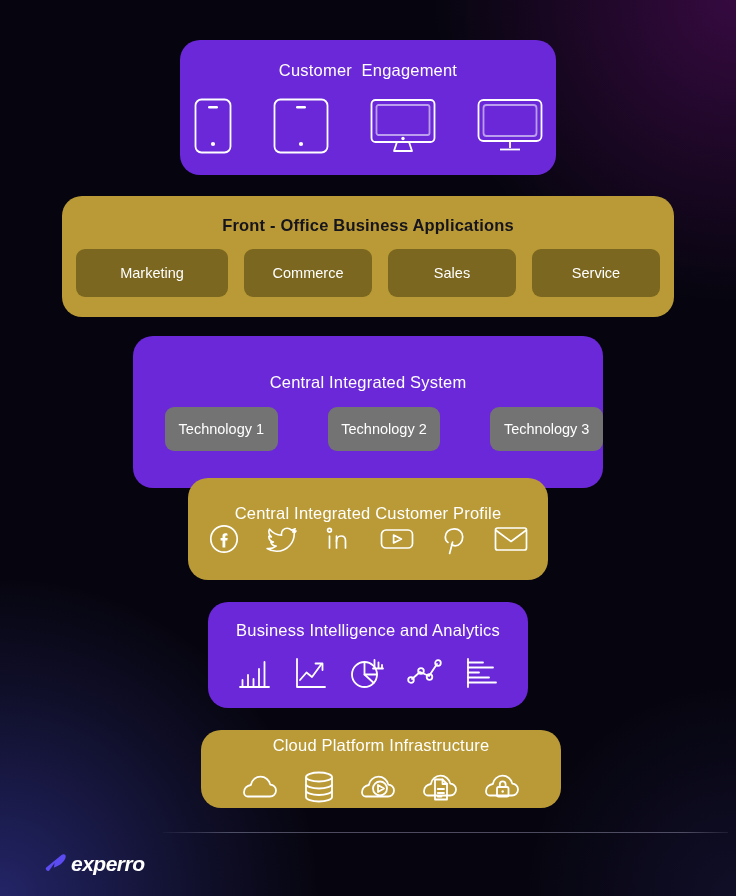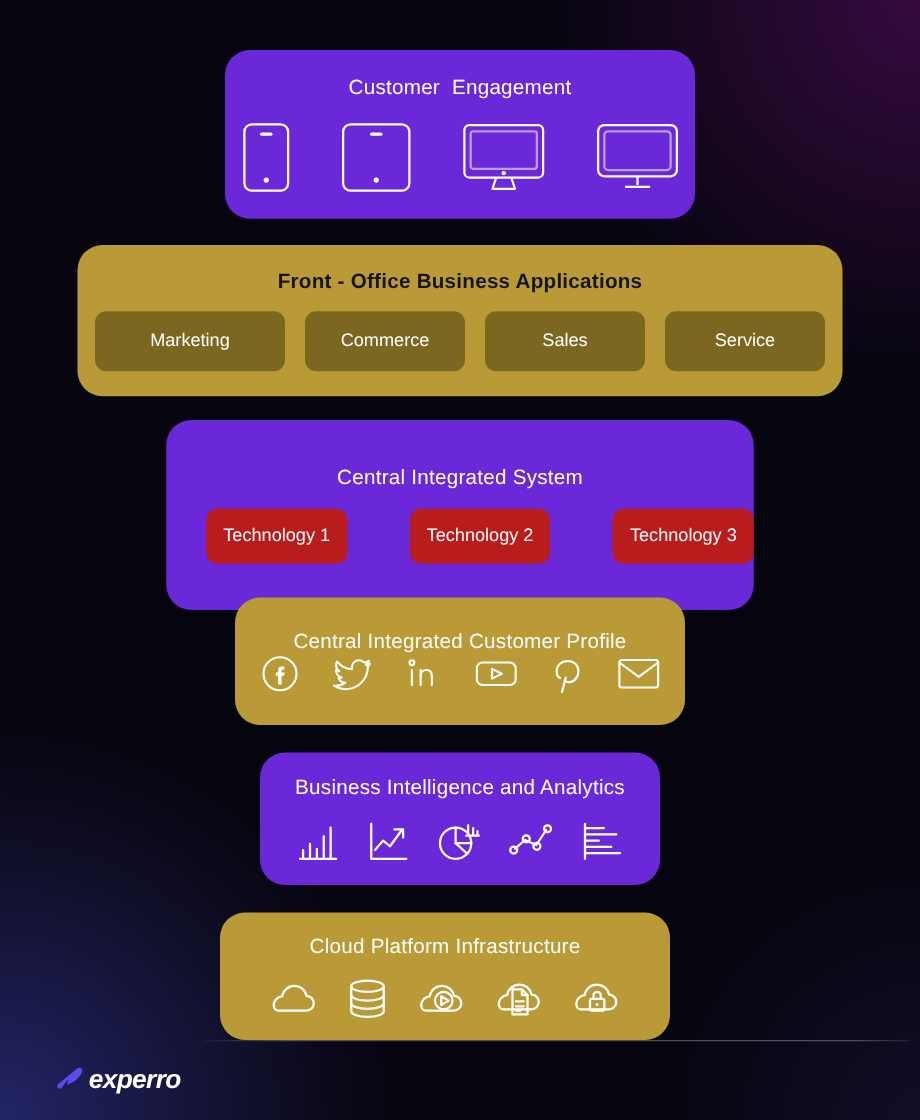--- a/index.html
+++ b/index.html
@@ -47,39 +47,39 @@
   }
   .pill{
     display:flex; align-items:center; justify-content:center;
     border-radius:9px;
     color:#ffffff;
     font-size:14.5px;
     font-weight:400;
     text-align:center;
   }
   .pill.olive { background:#7b6720; }
-  .pill.dkpurple { background:#b91c1c;margin-left:32px; }
+  .pill.dkpurple { background:#737373;margin-left:32px; }
 
   
   .icon-row{
     display:flex;
     justify-content:center;
     align-items:center;
     width:100%;
   }
   .icon-row svg{ display:block; }
   .ico{ display:flex; align-items:center; justify-content:center; }
 
   
   #sec-engagement { left:180px; top:40px;  width:376px; height:135px; }
   #sec-frontoffice{ left:62px;  top:196px; width:612px; height:121px; }
   #sec-central    { left:133px; top:336px; width:470px; height:152px; }
   #sec-profile    { left:188px; top:478px; width:360px; height:102px; }
   #sec-bi         { left:208px; top:602px; width:320px; height:106px; }
-  #sec-cloud      { left:176px; top:730px; width:360px; height:102px; }
+  #sec-cloud      { left:201px; top:730px; width:360px; height:78px; }
 
   
   #footer{
     position:absolute; left:0; bottom:0;
     width:736px; height:64px;
     display:flex; 
   }
   #logo-wrap{
     display:flex; align-items:center; gap:3px;
     margin-left:44px;

